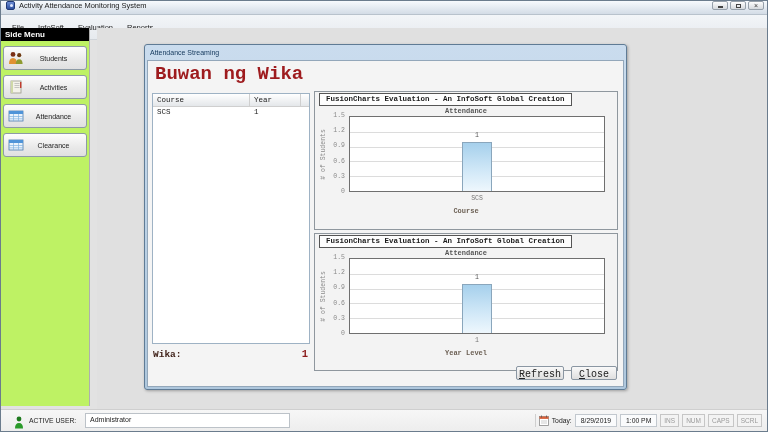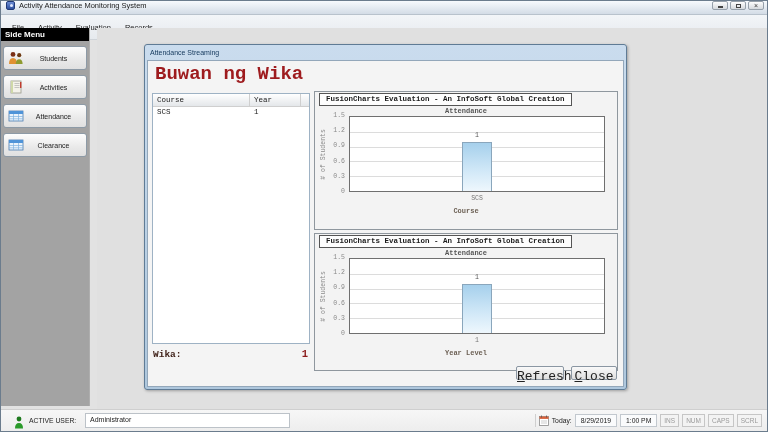--- a/index.html
+++ b/index.html
@@ -26,21 +26,21 @@
   .g-rst { width:5px; height:4px; border:1px solid #444; }
   .g-cls { font-size:7px; line-height:6px; color:#333; }
 
   .menubar { position:absolute; left:0; top:14px; width:100%; height:25px;
              background:linear-gradient(#f2f5f8,#e6eaee); border-bottom:1px solid #cfd4d9;
              display:flex; align-items:center; padding-left:4px; }
   .menuitem { font-size:7.5px; color:#222; padding:1px 7px; cursor:default; }
 
   
   .sidebar { position:absolute; left:0; top:27px; bottom:25px; width:89px;
-             background:#a3a3a3; border-right:1px solid #aeaeae; }
+             background:#bef264; border-right:1px solid #aeaeae; }
   .sidebar-header { height:13px; background:#000; color:#fff; font-size:8px; font-weight:bold;
                     padding:2px 0 0 4px; }
   .sbtn { position:relative; width:84px; height:24px; margin:5px auto 0 auto;
           border:1px solid #8d9aa6; border-radius:3px;
           background:linear-gradient(#fdfdfd,#e9e9e9 60%,#e0e0e0);
           display:flex; align-items:center; cursor:pointer; }
   .sbtn .icn { width:18px; margin-left:3px; flex:0 0 auto; display:flex; justify-content:center; }
   .sbtn .lbl { flex:1; text-align:center; font-size:7px; color:#222; padding-right:4px; }
 
   
@@ -89,21 +89,21 @@
   .yt { position:absolute; left:4px; width:26px; text-align:right; font-size:6.5px; color:#8a8a8a; }
   .ylab { position:absolute; left:-26px; top:58px; width:70px; height:9px; text-align:center;
           font-size:6.5px; color:#8a8a8a; transform:rotate(-90deg); }
   .xtick { position:absolute; left:34px; top:103px; width:256px; text-align:center;
            font-size:6.5px; color:#777; }
   .xlab { position:absolute; left:0; top:115px; width:100%; text-align:center;
           font-size:7px; font-weight:bold; color:#6b5f53; }
 
   
   .dbtn { position:absolute; top:305px; height:14px; border:1px solid #8a96a2; border-radius:2px;
-          background:linear-gradient(#f9f9f9,#dfdfdf); font-size:13px; color:#222;
+          background:linear-gradient(#f9f9f9,#dfdfdf); font-size:10px; color:#222;
           text-align:center; padding-top:2px; cursor:pointer; }
   .btn-refresh { left:368px; width:48px; }
   .btn-close { left:423px; width:46px; }
   .accel { text-decoration:underline; }
 
   
   .statusbar { position:absolute; left:0; bottom:0; width:100%; height:22px;
                background:linear-gradient(#f7f7f7,#ededed); border-top:1px solid #cfcfcf; }
   .su-icon { position:absolute; left:13px; top:5px; }
   .su-label { position:absolute; left:28px; top:7px; font-size:6.8px; color:#222; }
@@ -134,23 +134,23 @@
           <span class="g-rst"></span>
         </span>
       <span class="wbtn">
           <span class="g-cls">×</span>
         </span>
     </span>
   </div>
 
   <div class="menubar">
     <span class="menuitem">File</span>
-    <span class="menuitem">Activity</span>
+    <span class="menuitem">InfoSoft</span>
     <span class="menuitem">Evaluation</span>
-    <span class="menuitem">Records</span>
+    <span class="menuitem">Reports</span>
   </div>
 
   <div class="sidebar">
     <div class="sidebar-header">Side Menu</div>
 
     <div class="sbtn">
       <span class="icn">
         <svg viewBox="0 0 16 14" width="16" height="14">
           <circle cx="5" cy="3.4" r="2.4" fill="#7b2f15"></circle>
           <path d="M1 13 Q1 7 5 7 Q9 7 9 13 Z" fill="#e09133"></path>

